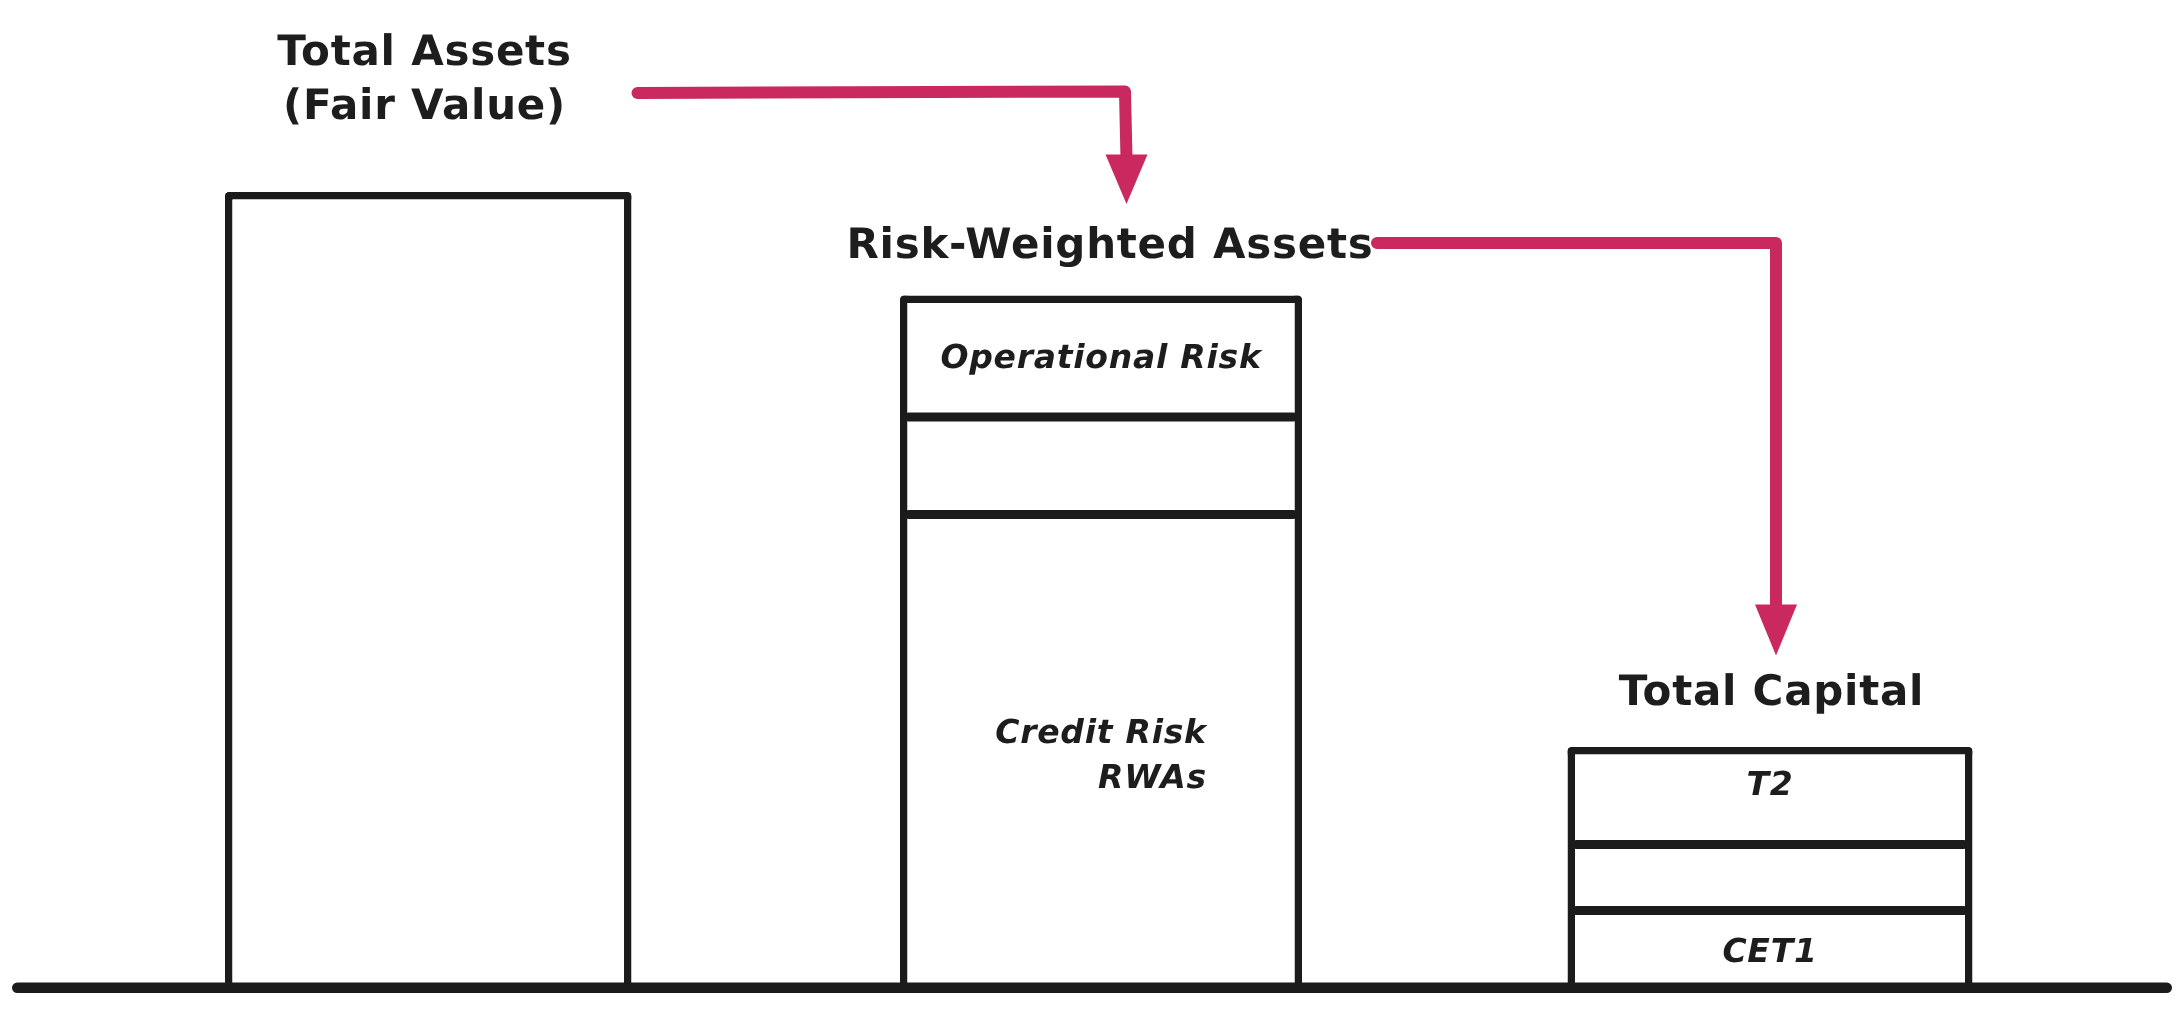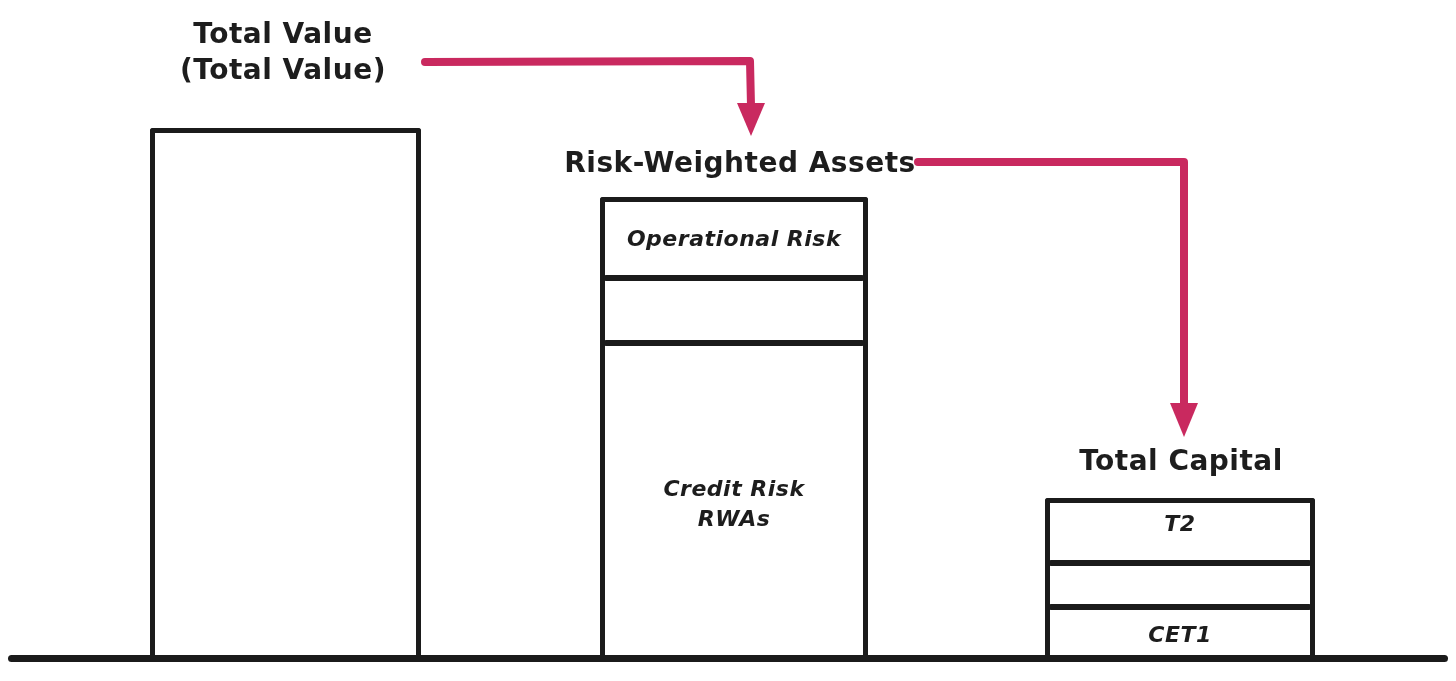--- a/index.html
+++ b/index.html
@@ -69,35 +69,35 @@
     left:0;top:0;
     pointer-events:none;
   }
 </style>
 </head>
 <body>
 
 <div class="canvas">
 
   <div class="big-label hand" style="left:133px;top:16px;width:300px;">
-    <div>Total Value</div>
-    <div>(Total Value)</div>
+    <div>Total Assets</div>
+    <div>(Fair Value)</div>
   </div>
 
   <div class="big-label hand" style="left:560px;top:145px;width:360px;">Risk-Weighted Assets</div>
 
   <div class="big-label hand" style="left:1031px;top:443px;width:300px;">Total Capital</div>
 
   <div class="bar" style="left:150px;top:128px;width:271px;height:532px;"></div>
 
   <div class="bar" style="left:600px;top:197px;width:268px;height:463px;">
     <div class="segment hand" style="top:0;height:73px;">Operational Risk</div>
     <div class="divider" style="top:73px;"></div>
     <div class="divider" style="top:138px;"></div>
-    <div class="segment hand" style="top:145px;bottom:0;">Credit Risk
+    <div class="segment hand" style="top:145px;bottom:0;text-align:right;">Credit Risk
 RWAs</div>
   </div>
 
   <div class="bar" style="left:1045px;top:498px;width:270px;height:162px;">
     <div class="segment hand" style="top:0;height:41px;">T2</div>
     <div class="divider" style="top:57px;"></div>
     <div class="divider" style="top:101px;"></div>
     <div class="segment hand" style="top:107px;bottom:0;">CET1</div>
   </div>
 

